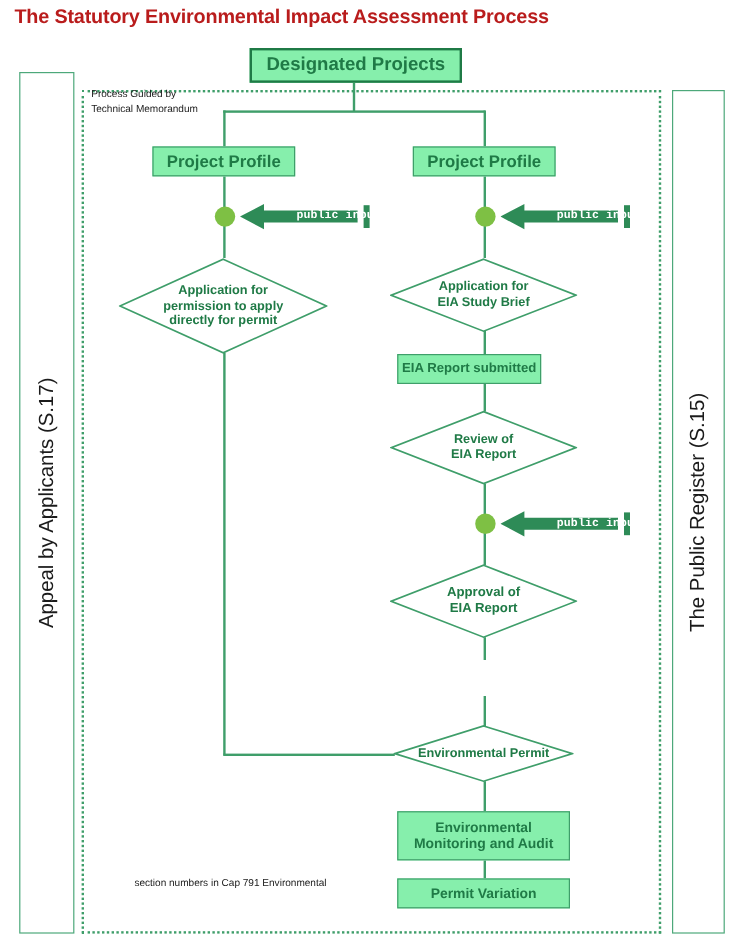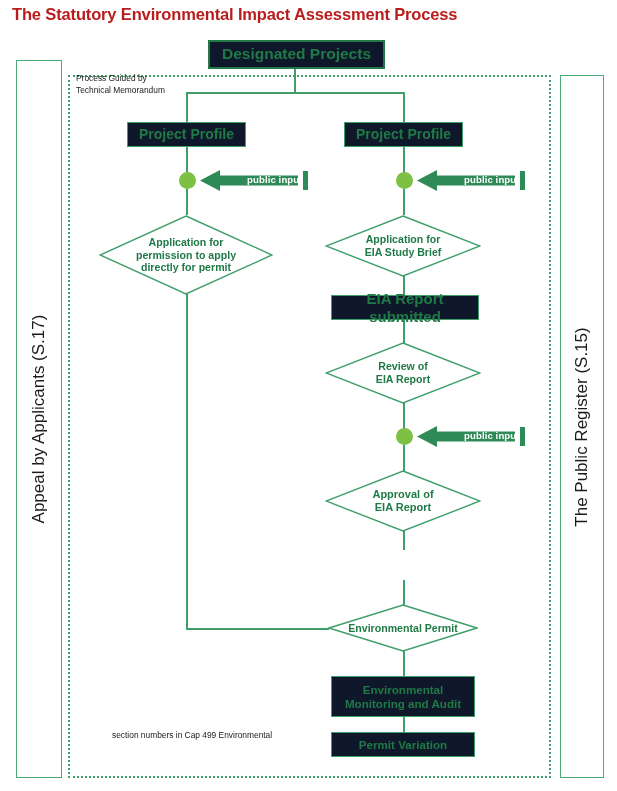--- a/index.html
+++ b/index.html
@@ -58,21 +58,21 @@
   }
   .bottom-note .nl{display:block;}
   .bottom-note .ind{padding-left:22px;}
 
   
   .node{
     position:absolute;box-sizing:border-box;
     display:flex;align-items:center;justify-content:center;
     text-align:center;
     color:#1f7a46;font-weight:bold;
-    background:#0f172a;
+    background:#86efac;
     line-height:1.18;
   }
   .box{
     border:1.3px solid #3f9e6a;
   }
   .box.thick{
     border:2.6px solid #1f7a46;
   }
 
   
@@ -88,21 +88,21 @@
   
   .line{position:absolute;background:#3f9e6a;}
   .vline{width:1.6px;}
   .hline{height:1.6px;}
 
   
   .dot{
     position:absolute;width:17px;height:17px;border-radius:50%;
     background:#7ec044;
   }
-  .pi-group{position:absolute;height:22px;}
+  .pi-group{position:absolute;height:22px;font-family:Liberation Mono, monospace;}
   .pi-group svg{display:block;}
   .pi-text{
     position:absolute;color:#ffffff;font-size:9.6px;font-weight:bold;
     left:47px;top:5px;white-space:nowrap;letter-spacing:0.1px;
   }
 </style>
 </head>
 <body>
 
 <div id="stage">
@@ -169,21 +169,21 @@
   <div class="diamond-wrap" style="left:325px;top:215px;width:156px;height:62px;">
     <svg width="156" height="62" viewBox="0 0 156 62">
       <polygon points="78,1 155,31 78,61 1,31" fill="#ffffff" stroke="#3f9e6a" stroke-width="1.4"></polygon>
     </svg>
     <div class="diamond-label" style="font-size:10.6px;">
       <span style="white-space:pre-line;">Application for
 EIA Study Brief</span>
     </div>
   </div>
 
-  <div class="node box" style="left:331px;top:295px;width:148px;height:25px;font-size:15px;">
+  <div class="node box" style="left:331px;top:295px;width:120px;height:25px;font-size:11px;">
     <span>EIA Report submitted</span>
   </div>
 
   <div class="diamond-wrap" style="left:325px;top:342px;width:156px;height:62px;">
     <svg width="156" height="62" viewBox="0 0 156 62">
       <polygon points="78,1 155,31 78,61 1,31" fill="#ffffff" stroke="#3f9e6a" stroke-width="1.4"></polygon>
     </svg>
     <div class="diamond-label" style="font-size:10.6px;">
       <span style="white-space:pre-line;">Review of
 EIA Report</span>
@@ -240,16 +240,16 @@
   <div class="dot" style="left:395.5px;top:428px;"></div>
   <div class="pi-group" style="left:417px;top:425px;width:112px;">
     <svg width="112" height="23" viewBox="0 0 112 23">
       <polygon points="0,11.5 20,1 20,6.5 98,6.5 98,16.5 20,16.5 20,22" fill="#2e8b57"></polygon>
       <rect x="103" y="2" width="5" height="19" fill="#2e8b57"></rect>
     </svg>
     <span class="pi-text">public input</span>
   </div>
 
   <div class="bottom-note">
-    <span class="nl ind">section numbers in Cap 499 Environmental</span>
+    <span class="nl ind">section numbers in Cap 791 Environmental</span>
   </div>
 
 </div>
 
 </body></html>

